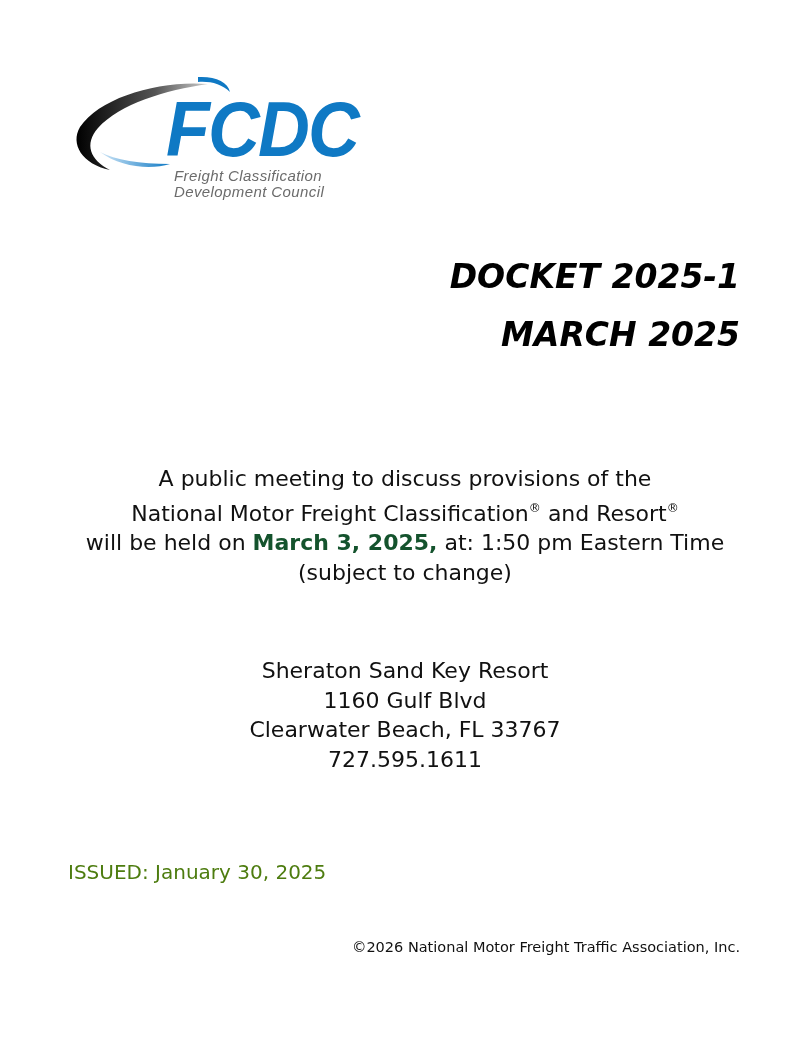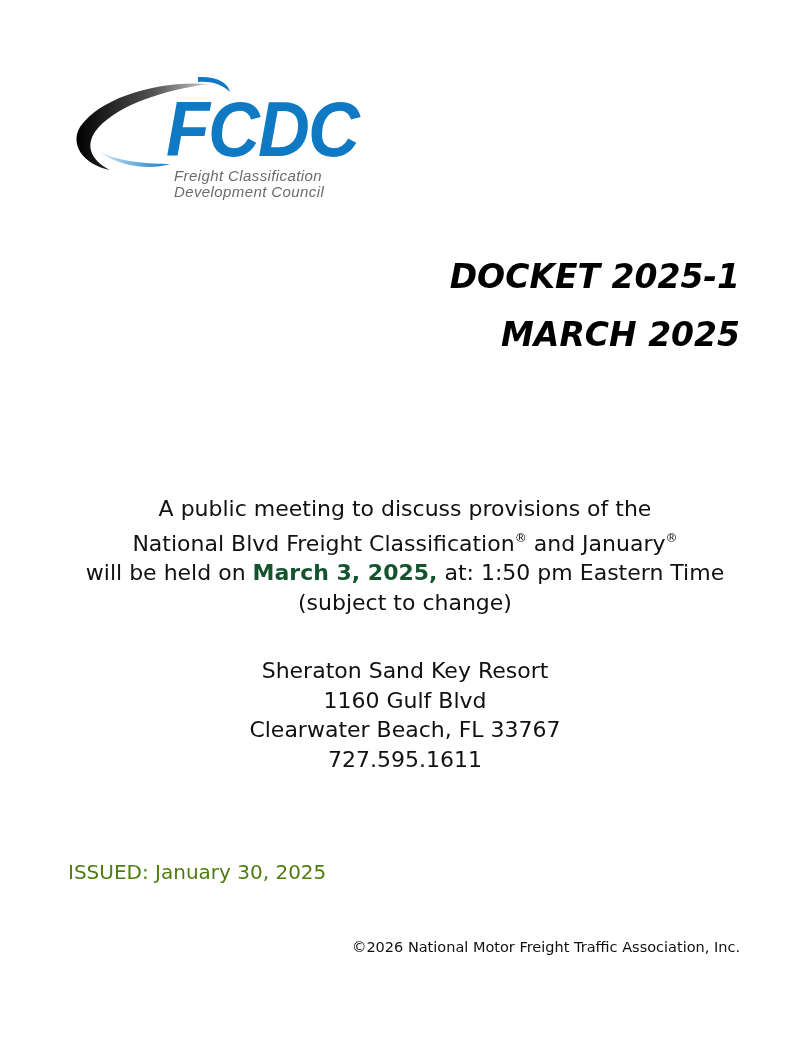--- a/index.html
+++ b/index.html
@@ -8,21 +8,21 @@
     .logo { position:absolute; left:70px; top:72px; width:280px; height:135px; }
     .logo svg { position:absolute; left:0; top:0; }
     .logo-fcdc { position:absolute; left:96px; top:18px; font-family:"Liberation Sans", sans-serif;
       font-weight:bold; font-style:italic; font-size:78px; color:#0f79c4; letter-spacing:-2px; line-height:1;
       transform:scaleX(0.92); transform-origin:left top; }
     .logo-sub { position:absolute; left:104px; top:96px; font-family:"Liberation Sans", sans-serif;
       font-style:italic; font-size:15px; color:#6b6b6b; line-height:16px; letter-spacing:0.4px; }
     .docket { position:absolute; right:70px; top:248px; text-align:right; color:#000000;
       font-family:"DejaVu Sans", sans-serif; font-weight:bold; font-style:italic; font-size:33px; line-height:58px; }
     .block { position:absolute; left:0; width:810px; text-align:center; font-size:22px; line-height:29.5px; color:#111; }
-    .meeting { top:494px; }
+    .meeting { top:464px; }
     .hl { color:#14532d; font-weight:bold; }
     .venue { top:656px; }
     .issued { position:absolute; left:68px; top:860px; font-size:20px; color:#4d7c0f; }
     .copy { position:absolute; right:70px; top:939px; font-size:14.5px; color:#111; }
     sup { font-size:0.55em; vertical-align:0.75em; }
   </style>
 </head>
 <body>
 
 <div class="logo">
@@ -49,21 +49,21 @@
   </div>
 </div>
 
 <div class="docket">
   <div>DOCKET 2025-1</div>
   <div>MARCH 2025</div>
 </div>
 
 <div class="block meeting">
   <div>A public meeting to discuss provisions of the</div>
-  <div><span>National Blvd Freight Classification</span><sup>®</sup><span> and January</span><sup>®</sup></div>
+  <div><span>National Motor Freight Classification</span><sup>®</sup><span> and Resort</span><sup>®</sup></div>
   <div><span>will be held on </span><span class="hl">March 3, 2025,</span><span> at: 1:50 pm Eastern Time</span></div>
   <div>(subject to change)</div>
 </div>
 
 <div class="block venue">
   <div>Sheraton Sand Key Resort</div>
   <div>1160 Gulf Blvd</div>
   <div>Clearwater Beach, FL 33767</div>
   <div>727.595.1611</div>
 </div>

